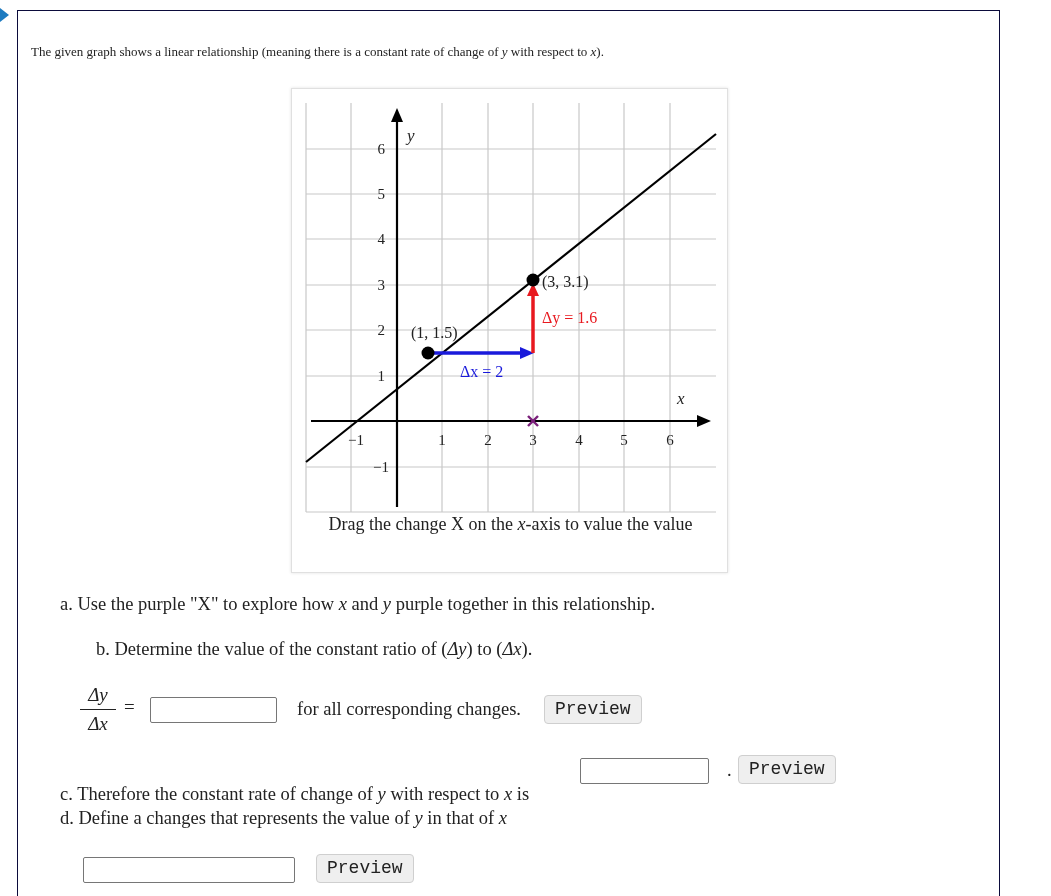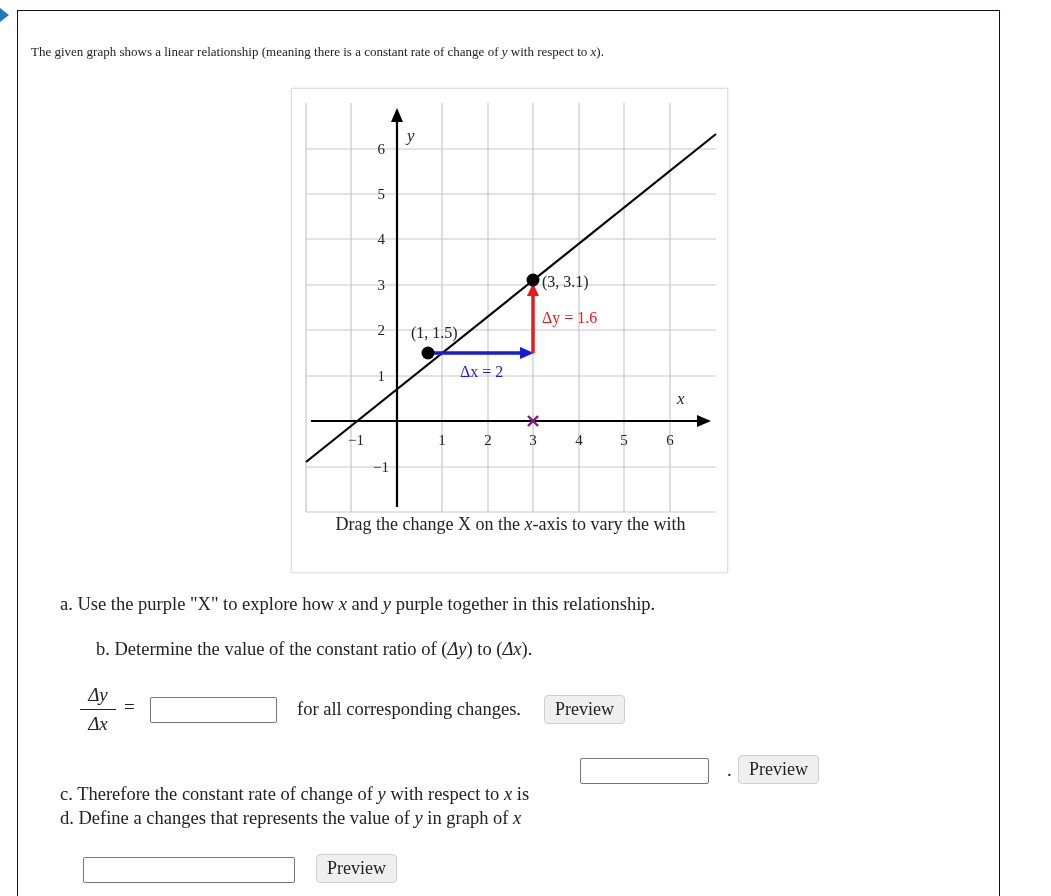--- a/index.html
+++ b/index.html
@@ -20,21 +20,21 @@
   .q { position: absolute; left: 60px; font-size: 18.5px; white-space: nowrap; }
   .frac { position: absolute; left: 80px; top: 683px; width: 36px; text-align: center; font-size: 19px; }
   .frac .num { display:block; height: 24px; line-height: 24px; }
   .frac .bar { display:block; height: 1px; background: #222; margin: 2px 0; }
   .frac .den { display:block; height: 24px; line-height: 24px; }
   .eq { position: absolute; left: 124px; top: 696px; font-size: 19px; }
   .ans-input { position: absolute; height: 26px; border: 1px solid #767676; border-radius: 2px;
                box-sizing: border-box; background: #fff; font-size: 16px; padding: 0 4px;
                font-family: "Liberation Serif", serif; }
   .preview-btn { position: absolute; height: 29px; border: 1px solid #cfcfcf; border-radius: 4px;
-                 background: #efefef; font-family: Liberation Serif, serif; font-size: 18px;
+                 background: #efefef; font-family: Liberation Mono, monospace; font-size: 18px;
                  color: #222; padding: 0 10px; box-sizing: border-box; line-height: 27px; }
   .inline-text { position: absolute; font-size: 18.5px; white-space: nowrap; margin-left: 12px; }
 </style>
 </head>
 <body>
 
 <div class="marker"></div>
 
 <div class="problem-box"></div>
 
@@ -107,21 +107,21 @@
       <text x="541" y="322" fill="#e8191f">Δy = 1.6</text>
       <text x="459" y="376" fill="#1a1adb">Δx = 2</text>
     </g>
 
     <g stroke="#7a1f7a" stroke-width="2.4">
       <line x1="527" y1="415" x2="537" y2="425"></line>
       <line x1="537" y1="415" x2="527" y2="425"></line>
     </g>
   </svg>
   <div class="caption">
-    <div><span>Drag the change X on the </span><span class="m">x</span><span>-axis to vary the with</span></div>
+    <div><span>Drag the change X on the </span><span class="m">x</span><span>-axis to value the value</span></div>
   </div>
 </div>
 
 <div class="q" style="top:594px;">
   <span>a. Use the purple "X" to explore how </span><span class="m">x</span><span> and </span><span class="m">y</span><span> purple together in this relationship.</span>
 </div>
 
 <div class="q" style="top:639px;margin-left:36px;">
   <span>b. Determine the value of the constant ratio of (</span><span class="m">Δy</span><span>) to (</span><span class="m">Δx</span><span>).</span>
 </div>
@@ -137,16 +137,16 @@
 <button class="preview-btn" style="left:544px; top:695px;">Preview</button>
 
 <div class="q" style="top:784px;">
   <span>c. Therefore the constant rate of change of </span><span class="m">y</span><span> with respect to </span><span class="m">x</span><span> is</span>
 </div>
 <input class="ans-input" style="left: 580px; top: 758px; width: 129px;" type="text" value="">
 <div class="inline-text" style="left:715px; top:760px;">.</div>
 <button class="preview-btn" style="left:738px; top:755px;">Preview</button>
 
 <div class="q" style="top:808px;">
-  <span>d. Define a changes that represents the value of </span><span class="m">y</span><span> in graph of </span><span class="m">x</span>
+  <span>d. Define a changes that represents the value of </span><span class="m">y</span><span> in that of </span><span class="m">x</span>
 </div>
 <input class="ans-input" style="left: 83px; top: 857px; width: 212px;" type="text" value="">
 <button class="preview-btn" style="left:316px; top:854px;">Preview</button>
 
 </body></html>

